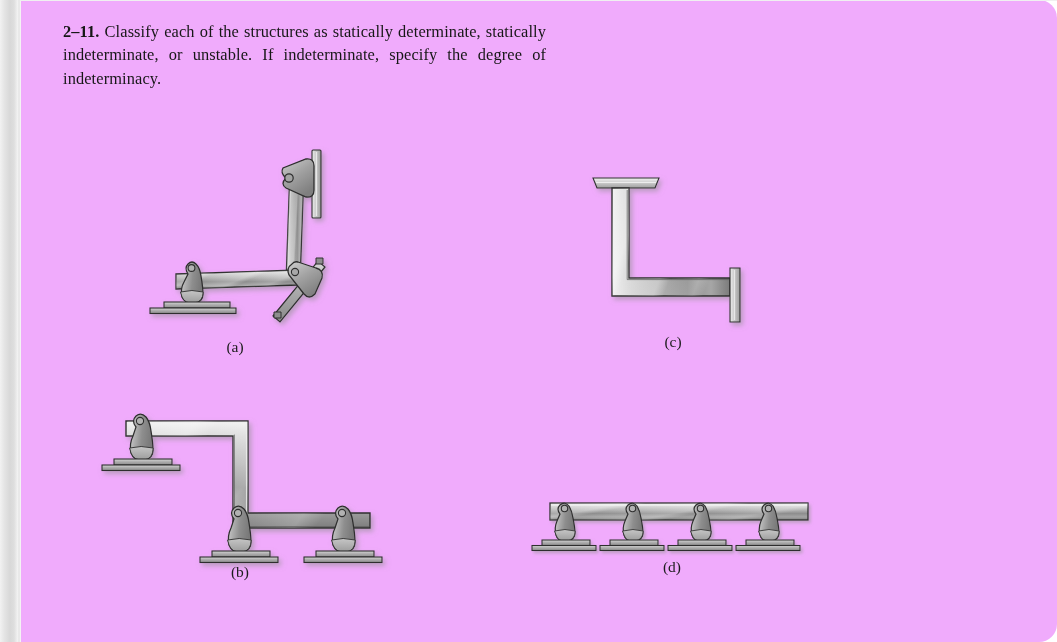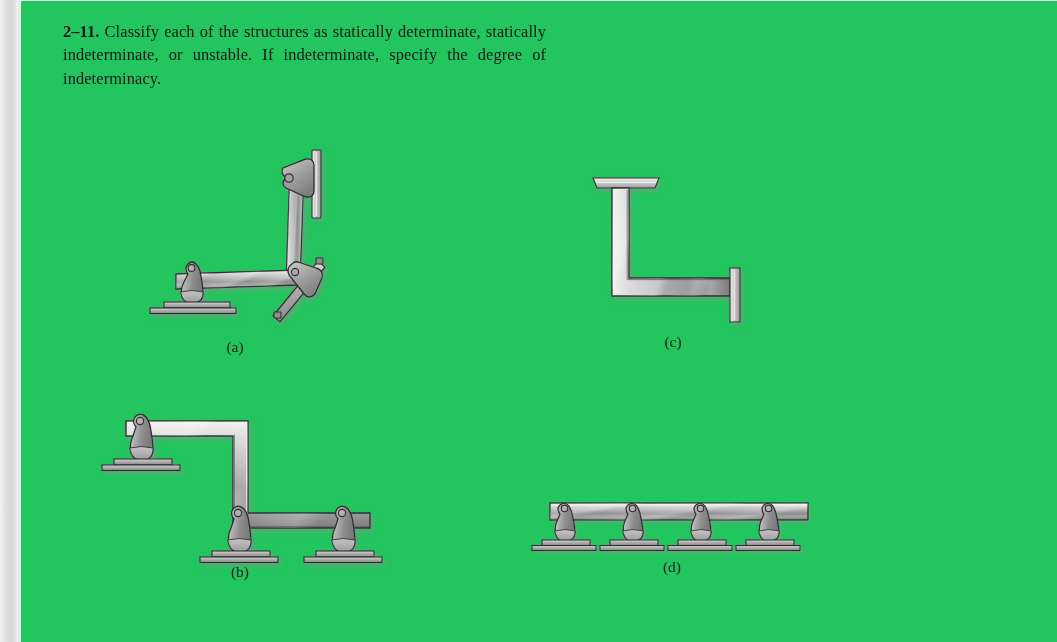--- a/index.html
+++ b/index.html
@@ -13,21 +13,22 @@
     height: 642px;
     position: relative;
     overflow: hidden;
     font-family: "Liberation Serif", "DejaVu Serif", serif;
   }
 
   
   #page {
     position: absolute;
     inset: 0;
-    background: #22c55e;
+    background: #f0abfc;
+    border-radius: 18px;
   }
   #left-gutter {
     position: absolute;
     left: 0; top: 0;
     width: 18px; height: 642px;
     background: linear-gradient(to right,
         #f2f2f2 0%, #e4e4e4 25%, #d8d8d8 55%, #dedede 78%, #f4f4f4 100%);
   }
   #left-gutter-rule {
     position: absolute;

